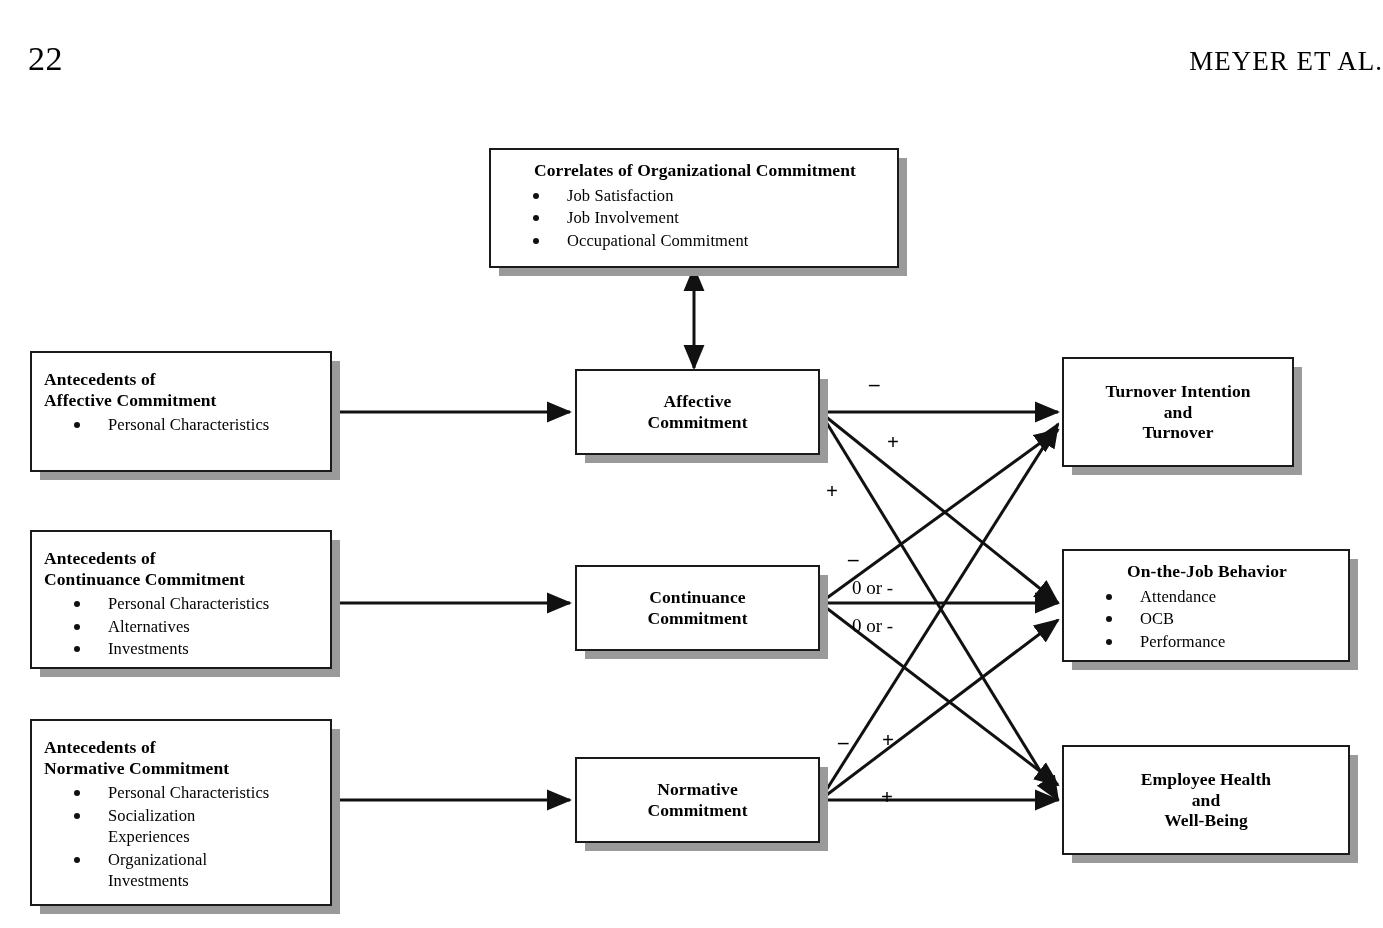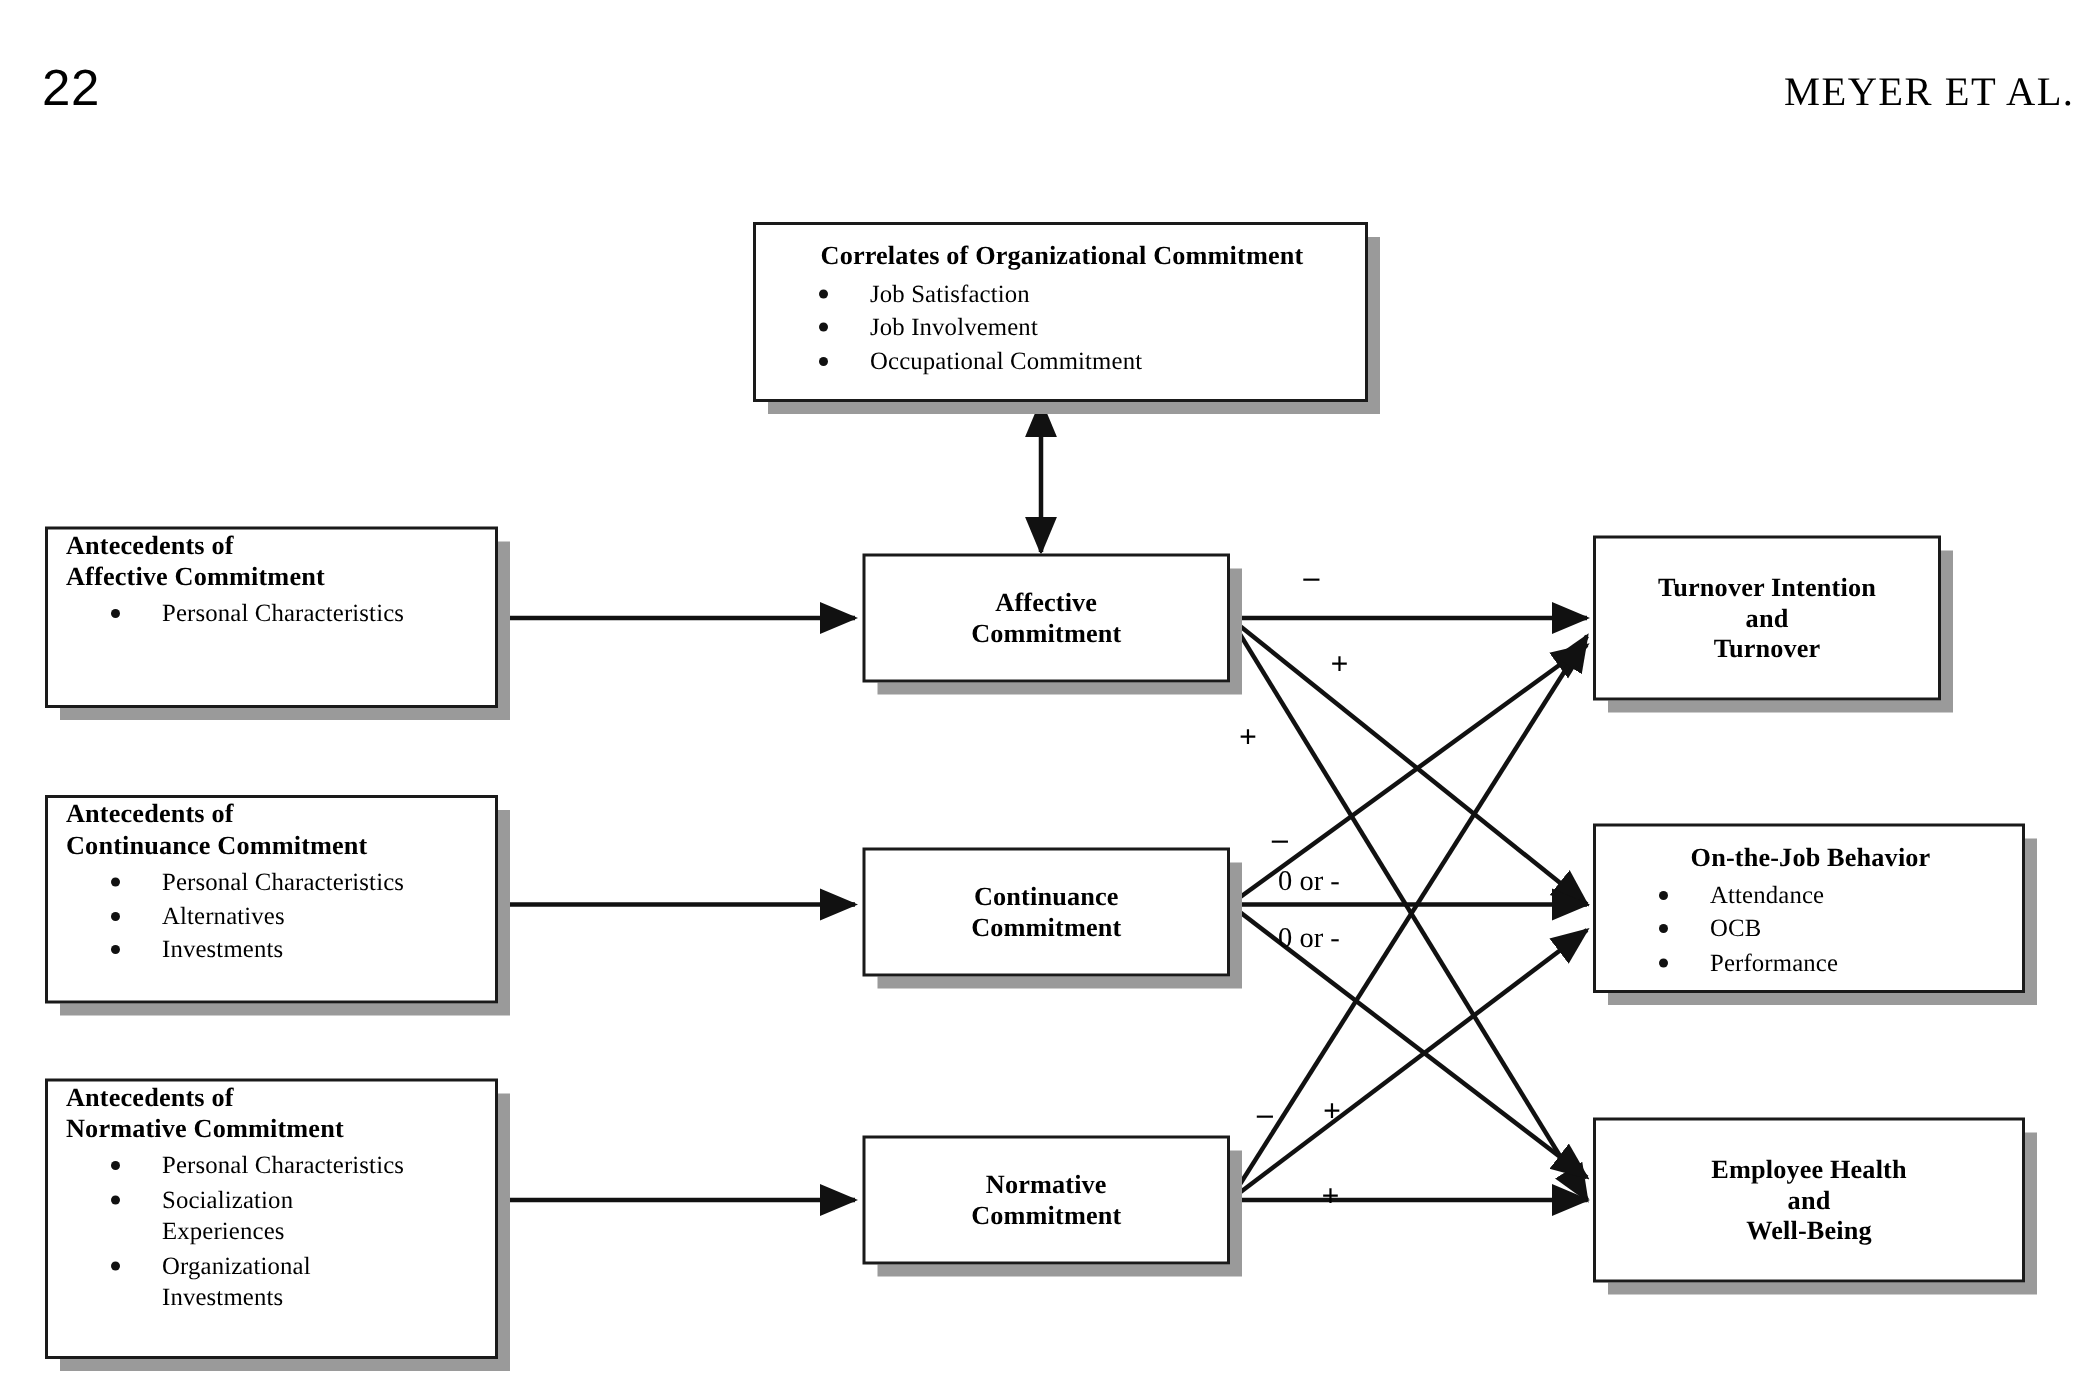--- a/index.html
+++ b/index.html
@@ -18,21 +18,21 @@
     background: #ffffff;
     overflow: hidden;
   }
 
   
   .folio {
     position: absolute;
     left: 28px;
     top: 40px;
     font-size: 34px;
-    font-family: Liberation Sans, sans-serif;
+    font-family: Liberation Serif, serif;
     letter-spacing: 0.5px;
   }
   .running-head {
     position: absolute;
     left: 0;
     right: 0;
     top: 46px;
     text-align: right;
     font-size: 27px;
     letter-spacing: 1px;
@@ -65,21 +65,21 @@
     box-shadow: 9px 9px 0 -1px #9a9a9a;
     z-index: 3;
   }
   .node .title {
     font-weight: bold;
     font-size: 17.5px;
     line-height: 1.18;
     letter-spacing: 0.1px;
   }
   .node.listbox {
-    padding: 0 10px 8px 12px;
+    padding: 16px 10px 8px 12px;
   }
   .node.listbox .title {
     text-align: left;
     white-space: pre-line;
   }
   .node.centerbox {
     display: flex;
     align-items: center;
     justify-content: center;
   }
@@ -180,21 +180,21 @@
     <div class="sign" style="left:826px; top:481px;">+</div>
 
     <div class="sign" style="left:848px; top:549px;">–</div>
     <div class="sign small" style="left:852px; top:578px;">0 or -</div>
     <div class="sign small" style="left:852px; top:616px;">0 or -</div>
 
     <div class="sign" style="left:838px; top:732px;">–</div>
     <div class="sign" style="left:882px; top:730px;">+</div>
     <div class="sign" style="left:881px; top:787px;">+</div>
 
-    <div class="node titled-list" style="left:502px; top:148px; width:410px; height:120px;">
+    <div class="node titled-list" style="left:489px; top:148px; width:410px; height:120px;">
       <div class="title">Correlates of Organizational Commitment</div>
       <ul class="bullets">
         <li>Job Satisfaction</li>
         <li>Job Involvement</li>
         <li>Occupational Commitment</li>
       </ul>
     </div>
 
     <div class="node listbox" style="left:30px; top:351px; width:302px; height:121px;">
       <div class="title">Antecedents of

